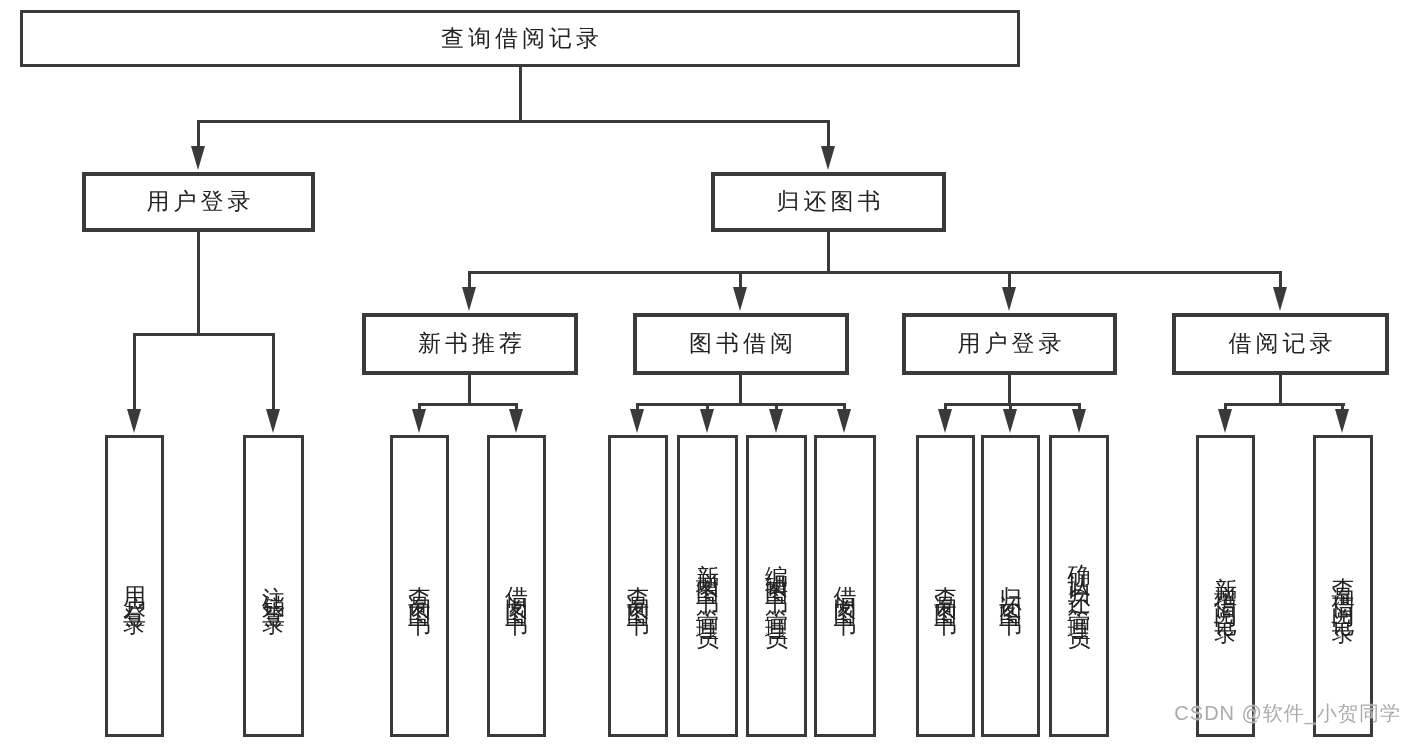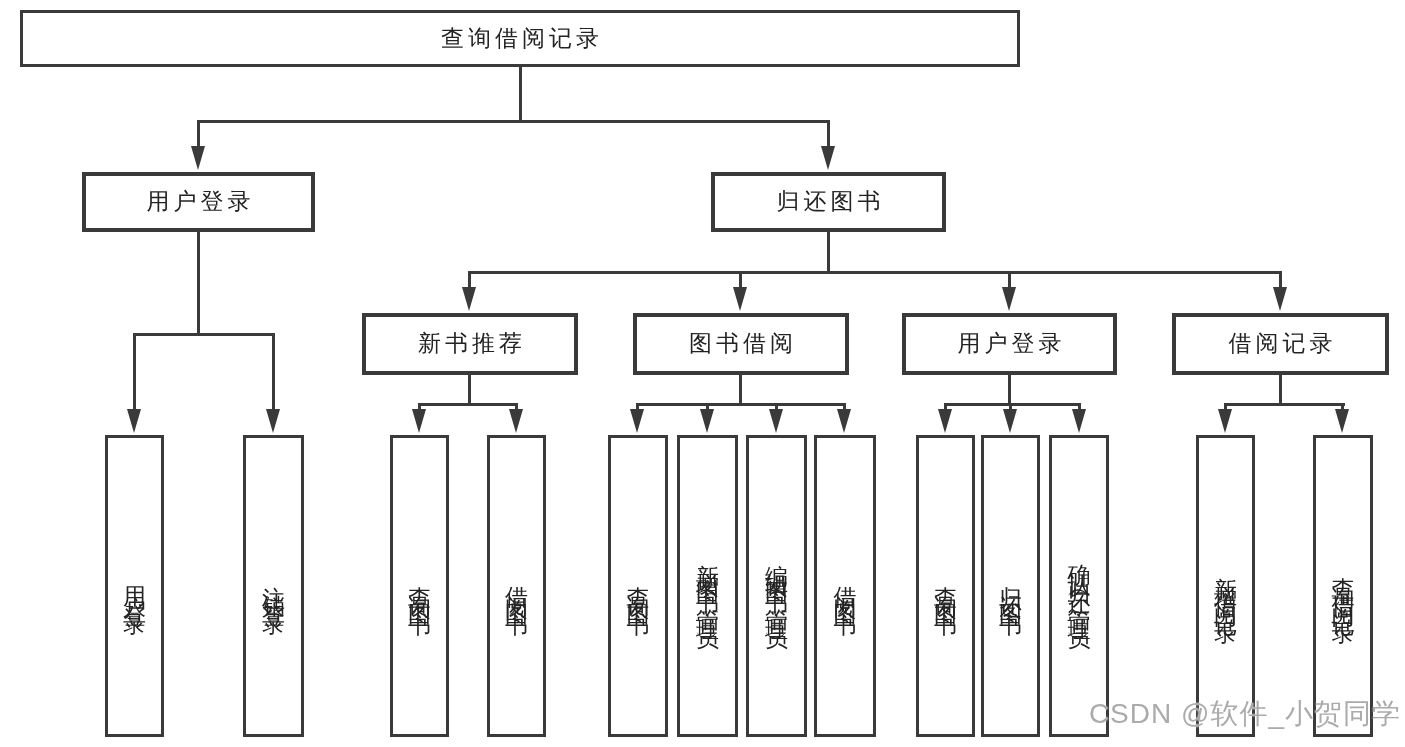--- a/index.html
+++ b/index.html
@@ -46,22 +46,22 @@
   .vline{width:3px;}
   .arrow{
     position:absolute;
     width:0;height:0;
     border-left:7px solid transparent;
     border-right:7px solid transparent;
     border-top:24px solid var(--line);
   }
   .watermark{
     position:absolute;
-    right:4px;bottom:14px;
-    font-size:28px;
+    right:4px;bottom:20px;
+    font-size:20px;
     letter-spacing:1px;
     color:var(--wm);
     text-shadow:0 0 2px #ffffff;
     z-index:5;
     white-space:nowrap;
   }
 </style>
 </head>
 <body>
 

